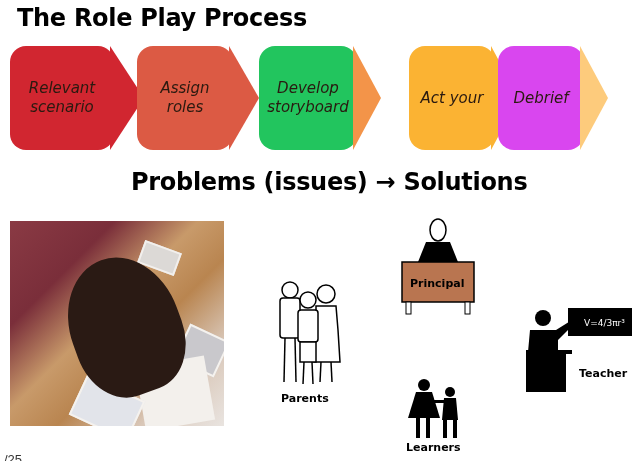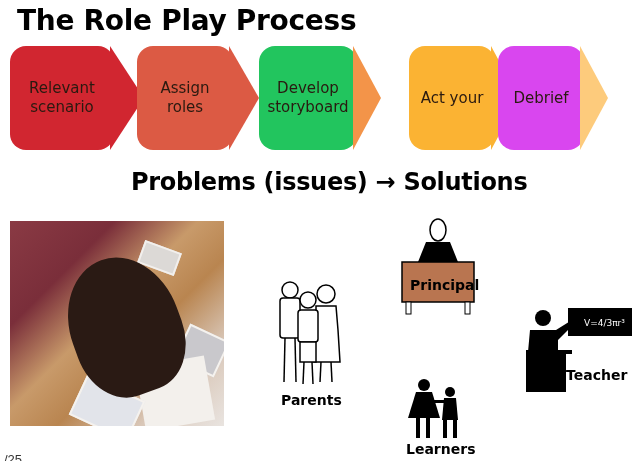--- a/index.html
+++ b/index.html
@@ -1,33 +1,33 @@
 <!DOCTYPE html>
 <html><head>
 <meta charset="utf-8">
 <style>
   html, body { margin:0; padding:0; }
   body { width:634px; height:461px; background:#ffffff; position:relative; overflow:hidden;
          font-family:"Liberation Sans", sans-serif; }
-  .title { position:absolute; left:17px; top:4px; font-size:28px; font-weight:bold; color:#000; font-family:"DejaVu Sans", sans-serif; letter-spacing:-0.3px; }
-  .process { position:absolute; left:0; top:42px; width:634px; height:115px; }
+  .title { position:absolute; left:17px; top:4px; font-size:24px; font-weight:bold; color:#000; font-family:"DejaVu Sans", sans-serif; letter-spacing:-0.3px; }
+  .process { position:absolute; left:0; top:42px; width:634px; height:115px;font-style:italic; }
   .step { position:absolute; top:0; height:115px; }
   .step .box { position:absolute; left:0; top:4px; height:104px; border-radius:16px; display:flex; align-items:center; justify-content:center; text-align:center; font-size:15px; color:#2a1a10; line-height:19px; font-family:"DejaVu Sans", sans-serif; }
   .step .arrow { position:absolute; top:4px; width:0; height:0; }
   .subtitle { position:absolute; left:131px; top:168px; font-size:24px; font-weight:bold; color:#000; font-family:"DejaVu Sans", sans-serif; letter-spacing:-0.3px; }
   .photo { position:absolute; left:10px; top:221px; width:214px; height:205px; overflow:hidden;
            background:linear-gradient(135deg,#8a3a44 0%,#7a2e3a 25%,#c89a6a 45%,#b98550 60%,#d9c7b8 80%,#e9e4e0 100%); }
   .photo .head { position:absolute; left:60px; top:35px; width:110px; height:140px; border-radius:50% 50% 40% 40%; background:#2a1a14; transform:rotate(-20deg); }
   .photo .tab1 { position:absolute; left:130px; top:25px; width:35px; height:20px; background:#dcd9d6; border:2px solid #f2efec; transform:rotate(20deg); }
   .photo .tab2 { position:absolute; left:170px; top:110px; width:40px; height:35px; background:#c9c8cc; border:2px solid #f5f2ee; transform:rotate(25deg); }
   .photo .tab3 { position:absolute; left:130px; top:140px; width:70px; height:65px; background:#f3f0ec; transform:rotate(-10deg); }
   .photo .tab4 { position:absolute; left:65px; top:165px; width:60px; height:40px; background:#e2e4ea; border:2px solid #f5f2ee; transform:rotate(25deg); }
   .page-num { position:absolute; left:4px; top:452px; font-size:13px; color:#333; }
   .figure { position:absolute; }
-  .label { position:absolute; font-size:14px; font-weight:bold; color:#000; font-family:"DejaVu Sans", sans-serif; }
+  .label { position:absolute; font-size:11px; font-weight:bold; color:#000; font-family:"DejaVu Sans", sans-serif; }
 </style>
 </head>
 <body>
 
 <div class="title">The Role Play Process</div>
 
 <div class="process">
   <div class="step" style="left:10px;width:126px;">
     <div class="box" style="width:104px;background:#d12630;">
       <div>
@@ -125,15 +125,15 @@
 <div class="label" style="left:406px;top:441px;">Learners</div>
 
 <svg class="figure" style="left:524px;top:306px;" width="110" height="88" viewBox="0 0 110 88">
   <rect x="44" y="2" width="64" height="28" fill="#000"></rect>
   <text x="60" y="20" font-size="9" fill="#fff" font-family="DejaVu Sans, sans-serif">V=4/3πr³</text>
   <circle cx="19" cy="12" r="8" fill="#000"></circle>
   <path d="M6 24 L32 24 L48 14 L50 18 L34 34 L34 46 L4 46 Z" fill="#000"></path>
   <rect x="2" y="46" width="40" height="40" fill="#000"></rect>
   <rect x="2" y="44" width="46" height="4" fill="#000"></rect>
 </svg>
-<div class="label" style="left:566px;top:367px;">Teacher</div>
+<div class="label" style="left:566px;top:367px;padding-left:13px;">Teacher</div>
 
 <div class="page-num">/25</div>
 
 </body></html>

